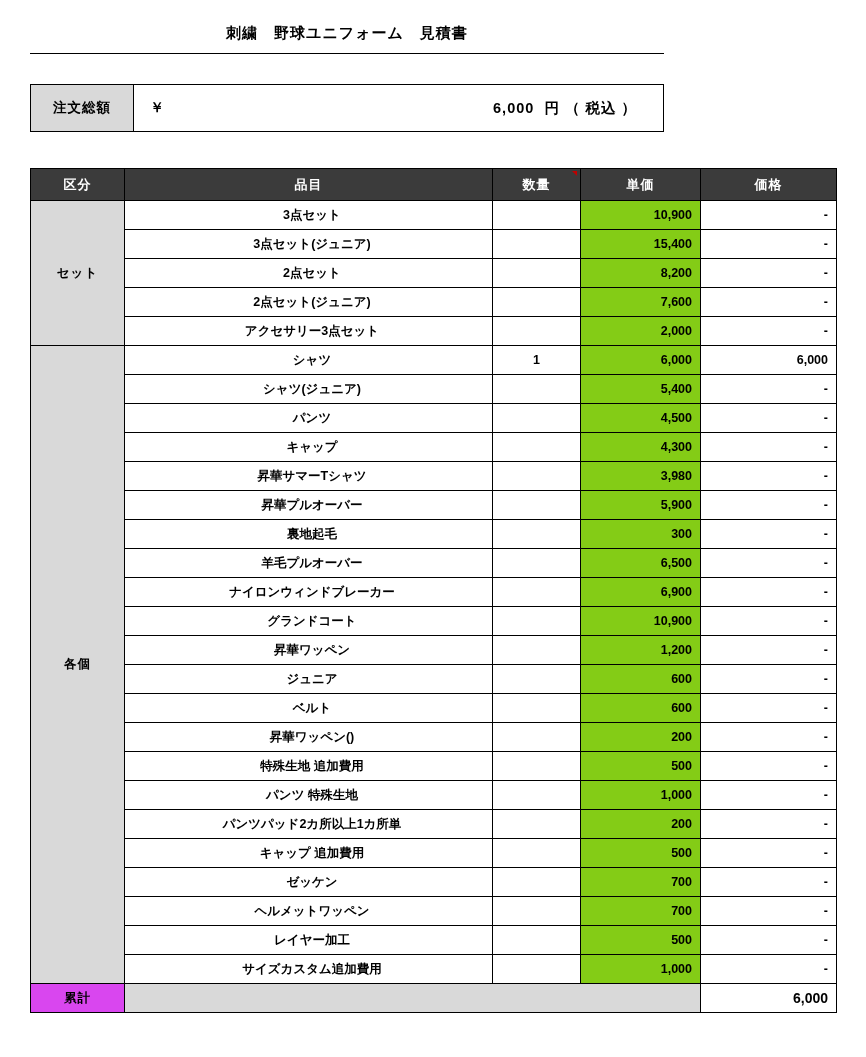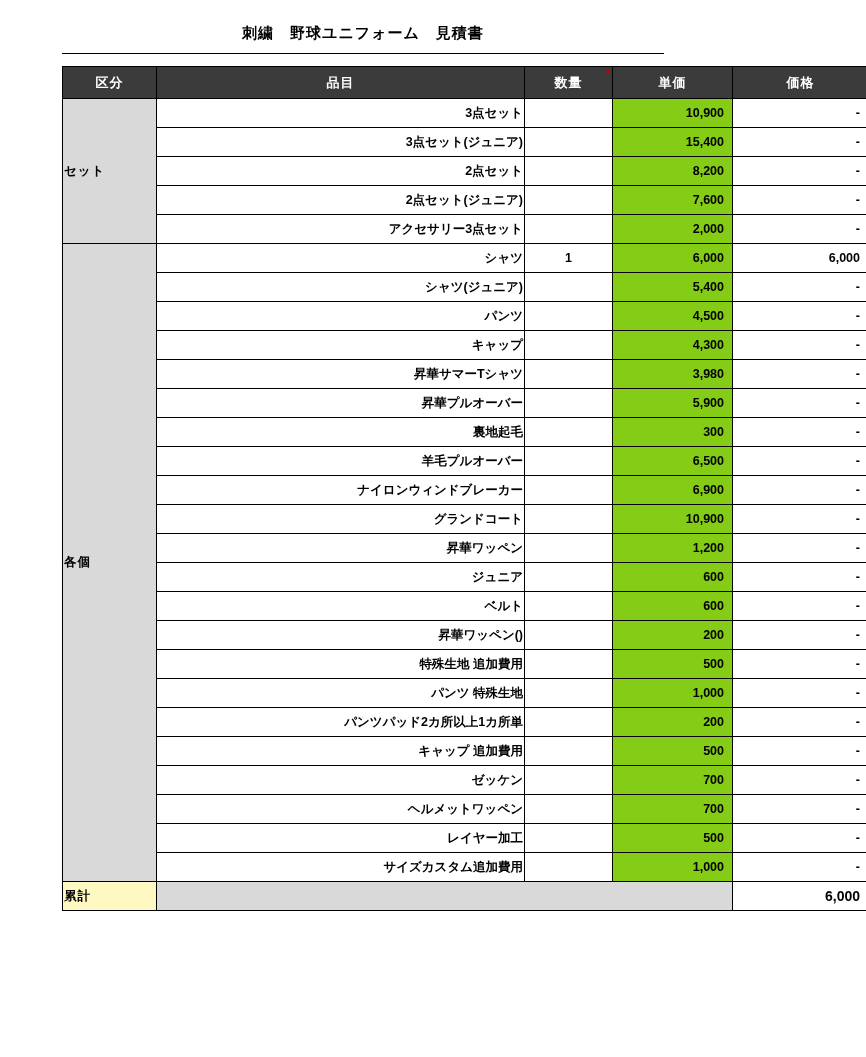--- a/index.html
+++ b/index.html
@@ -13,21 +13,20 @@
     font-family: "Liberation Sans", "DejaVu Sans", sans-serif;
     color: #000000;
     position: relative;
     overflow: hidden;
   }
   .page {
     width: 694px;
     height: 1057px;
     box-sizing: border-box;
     position: relative;
-    padding-left: 32px;
   }
   
   .doc-title {
     text-align: center;
     font-size: 15px;
     font-weight: bold;
     letter-spacing: 1px;
     padding-top: 24px;
     padding-bottom: 10px;
   }
@@ -74,21 +73,21 @@
   }
   .total-amount {
     display: block;
     text-align: right;
     font-size: 14.5px;
     font-weight: bold;
     letter-spacing: 1px;
   }
   
   .main-wrap {
-    margin: 12px 30px 0 30px;
+    margin: 36px 30px 0 30px;
   }
   table.items {
     border-collapse: collapse;
     width: 100%;
     table-layout: fixed;
   }
   table.items th,
   table.items td {
     border: 1px solid #000000;
     font-size: 12.5px;
@@ -106,46 +105,46 @@
     position: relative;
   }
   col.c-kubun { width: 94px; }
   col.c-hinmoku { width: 368px; }
   col.c-suryo { width: 88px; }
   col.c-tanka { width: 120px; }
   col.c-kakaku { width: 136px; }
 
   td.kubun {
     background: #d9d9d9;
-    text-align: left;
+    text-align: center;
     vertical-align: middle;
     letter-spacing: 1px;
     font-size: 13px;
   }
   td.hinmoku {
     padding-left: 8px;
-    text-align: right;
+    text-align: center;
     background: #ffffff;
   }
   td.suryo {
     text-align: center;
     background: #ffffff;
   }
   td.tanka {
     text-align: right;
     padding-right: 8px;
     background: #84cc16;
   }
   td.kakaku {
     text-align: right;
     padding-right: 8px;
     background: #ffffff;
   }
   tr.total-row td.kubun {
-    background: #fef9c3;
+    background: #d946ef;
   }
   tr.total-row td.sp {
     background: #d9d9d9;
   }
   tr.total-row td.kakaku {
     background: #ffffff;
     font-size: 14px;
   }
   .hdr-marker {
     position: absolute;
@@ -158,20 +157,33 @@
   }
 </style>
 </head>
 <body>
 
 <div class="page">
 
   <div class="doc-title">刺繍　野球ユニフォーム　見積書</div>
   <div class="title-rule"></div>
 
+  <div class="total-wrap">
+    <table class="total-table">
+      <tbody>
+        <tr>
+          <td class="total-label">注文総額</td>
+          <td class="total-value">
+            <span class="yen-mark">￥</span>
+            <span class="total-amount"><span>6,000</span>&nbsp;&nbsp;<span>円 （ 税込 ）</span></span>
+          </td>
+        </tr>
+      </tbody>
+    </table>
+  </div>
 
   <div class="main-wrap">
     <table class="items">
       <colgroup>
         <col class="c-kubun">
         <col class="c-hinmoku">
         <col class="c-suryo">
         <col class="c-tanka">
         <col class="c-kakaku">
       </colgroup>

